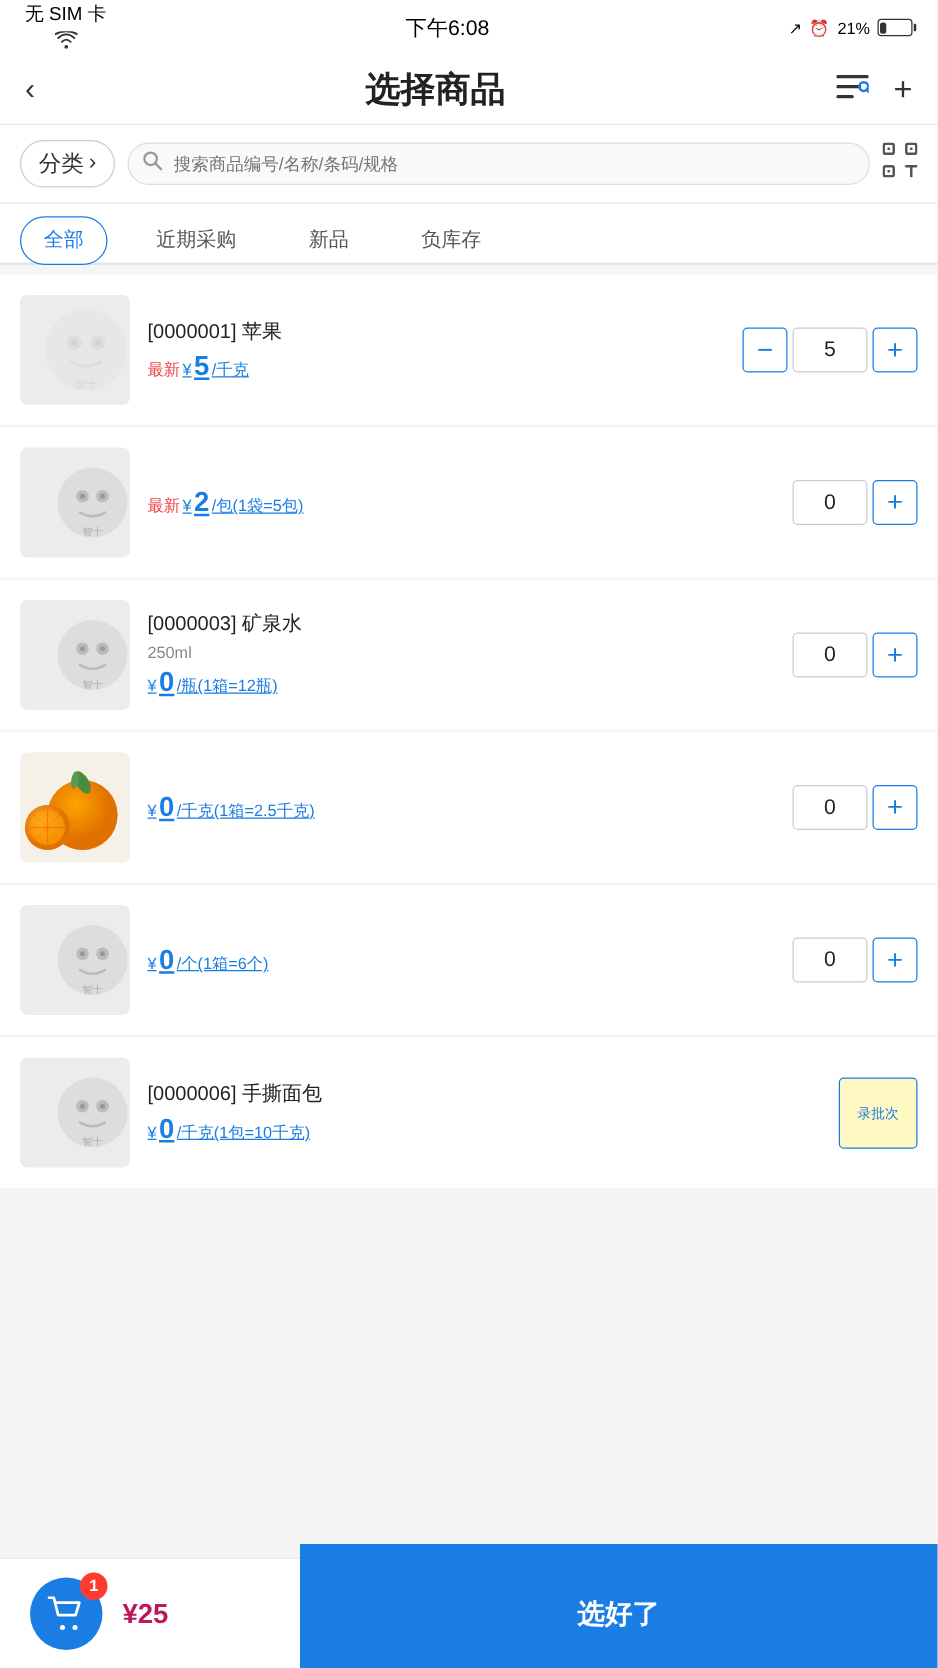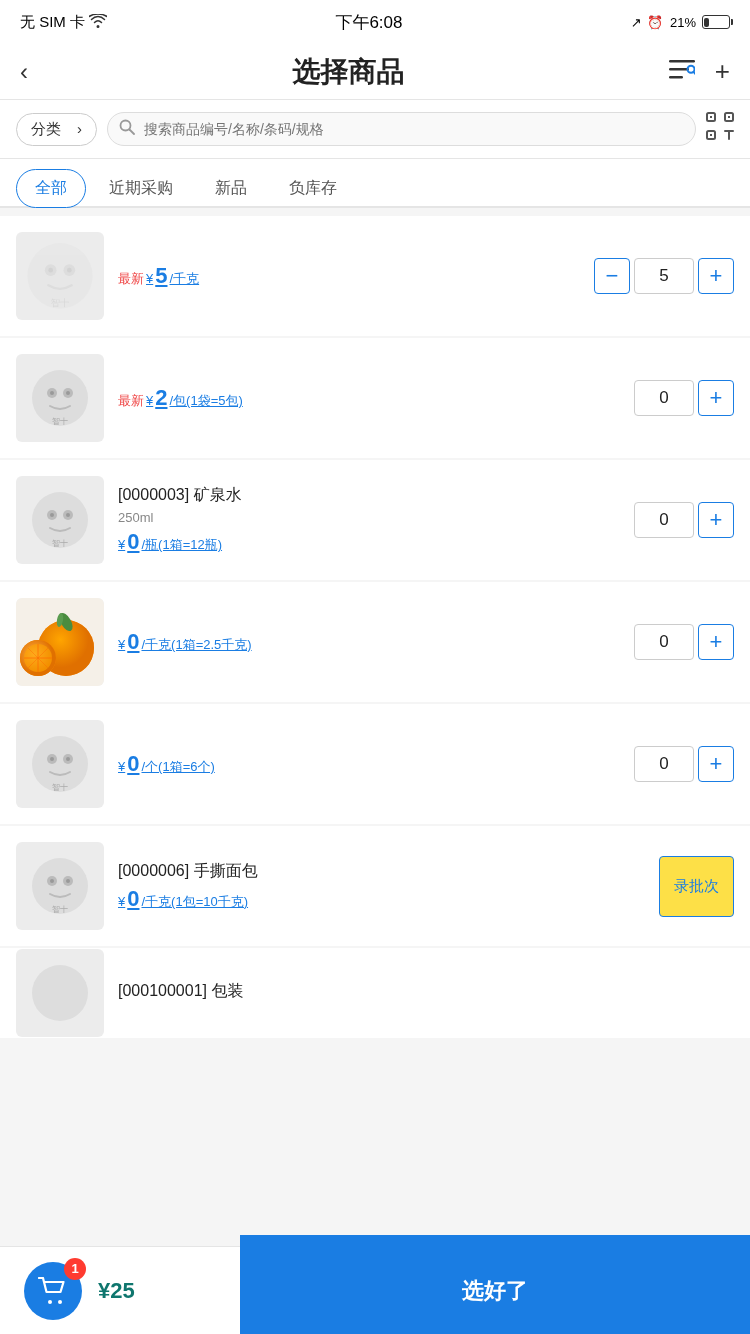--- a/index.html
+++ b/index.html
@@ -16,21 +16,21 @@
     .status-bar {
       height: 44px;
       background: #fff;
       display: flex;
       align-items: center;
       justify-content: space-between;
       padding: 0 20px;
       font-size: 15px;
       font-weight: 500;
     }
-    .status-left { display: flex; align-items: center; gap: 4px; }
+    .status-left { display: flex; align-items: center; gap: 4px; flex-direction: column; }
     .status-center { font-size: 17px; font-weight: 500; }
     .status-right { display: flex; align-items: center; gap: 6px; font-size: 13px; }
     .battery-bar {
       width: 28px; height: 14px; border: 1.5px solid #333; border-radius: 3px; position: relative; display: inline-flex; align-items: center; padding: 1.5px;
     }
     .battery-bar::after { content: ''; width: 2px; height: 6px; background: #333; border-radius: 0 1px 1px 0; position: absolute; right: -4px; top: 50%; transform: translateY(-50%); }
     .battery-fill { width: 21%; height: 100%; background: #333; border-radius: 2px; }
 
     
     .nav-bar {
@@ -54,28 +54,28 @@
       padding: 12px 16px;
       display: flex;
       align-items: center;
       gap: 10px;
       border-bottom: 1px solid #e5e5e5;
     }
     .category-btn {
       border: 1.5px solid #ccc;
       border-radius: 20px;
       padding: 6px 14px;
-      font-size: 15px;
+      font-size: 18px;
       color: #333;
       background: #fff;
       white-space: nowrap;
       cursor: pointer;
       display: flex;
       align-items: flex-start;
-      gap: 16px;
+      gap: 4px;
     }
     .search-wrapper {
       flex: 1;
       position: relative;
     }
     .search-wrapper input {
       width: 100%;
       border: 1.5px solid #ddd;
       border-radius: 20px;
       padding: 8px 14px 8px 36px;
@@ -97,21 +97,21 @@
       color: #555;
       cursor: pointer;
       flex-shrink: 0;
     }
 
     
     .tab-row {
       background: #fff;
       display: flex;
       padding: 10px 16px 0;
-      gap: 4px;
+      gap: 20px;
       border-bottom: 2px solid #e5e5e5;
       margin-bottom: 8px;
     }
     .tab-item {
       padding: 8px 18px;
       font-size: 16px;
       color: #555;
       cursor: pointer;
       border: 1.5px solid transparent;
       border-radius: 20px;
@@ -140,21 +140,21 @@
     }
 
     .product-image {
       width: 88px;
       height: 88px;
       flex-shrink: 0;
       border-radius: 6px;
       background: #f0f0f0;
       display: flex;
       align-items: center;
-      justify-content: center;
+      justify-content: flex-end;
       overflow: hidden;
     }
     .product-image.placeholder {
       background: #ececec;
     }
     .owl-logo {
       width: 70px;
       height: 70px;
       opacity: 0.3;
     }
@@ -215,22 +215,22 @@
       font-size: 17px;
       color: #222;
       outline: none;
     }
 
     .batch-btn {
       border: 1.5px solid #1a7de3;
       border-radius: 4px;
       padding: 20px 14px;
       color: #1a7de3;
-      font-size: 15px;
-      background: #fde047;
+      font-size: 11px;
+      background: #fef9c3;
       cursor: pointer;
       white-space: nowrap;
     }
 
     
     .bottom-bar {
       position: fixed;
       bottom: 0;
       left: 0;
       width: 750px;
@@ -269,21 +269,21 @@
       width: 22px;
       height: 22px;
       border-radius: 50%;
       display: flex;
       align-items: center;
       justify-content: center;
     }
     .cart-total {
       font-size: 22px;
       font-weight: 700;
-      color: #0f766e;
+      color: #be185d;
     }
     .confirm-btn {
       flex: 1;
       height: 112px;
       background: #1a7de3;
       border: none;
       color: #fff;
       font-size: 22px;
       font-weight: 600;
       cursor: pointer;
@@ -384,20 +384,21 @@
         <circle cx="30" cy="30" r="28" fill="#ddd"></circle>
         <circle cx="22" cy="25" r="5" fill="#bbb"></circle>
         <circle cx="38" cy="25" r="5" fill="#bbb"></circle>
         <circle cx="22" cy="25" r="2" fill="#999"></circle>
         <circle cx="38" cy="25" r="2" fill="#999"></circle>
         <path d="M20 38 Q30 44 40 38" stroke="#bbb" stroke-width="2" fill="none" stroke-linecap="round"></path>
         <text x="30" y="56" text-anchor="middle" font-size="8" fill="#aaa">智十</text>
       </svg>
     </div>
     <div class="product-info">
+      <div class="product-name">[0000001] 苹果</div>
       <div class="product-price">
         <span class="price-label">最新</span>
         <span class="price-symbol">¥</span>
           <span class="price-value">5</span>
           <span class="price-unit">/千克</span>
       </div>
     </div>
     <div class="quantity-ctrl">
       <button class="qty-btn">−</button>
       <input class="qty-input" type="text" value="5" style="">
@@ -547,30 +548,20 @@
       <div class="product-name">[0000006] 手撕面包</div>
       <div class="product-price">
         <span class="price-symbol">¥</span>
           <span class="price-value">0</span>
           <span class="price-unit">/千克(1包=10千克)</span>
       </div>
     </div>
     <button class="batch-btn">录批次</button>
   </div>
 
-  <div class="product-item partial">
-    <div class="product-image placeholder">
-      <svg viewBox="0 0 60 60" width="60" height="60" fill="none">
-        <circle cx="30" cy="30" r="28" fill="#ddd"></circle>
-      </svg>
-    </div>
-    <div class="product-info">
-      <div class="product-name">[000100001] 包装</div>
-    </div>
-  </div>
 
 </div>
 
 <div class="bottom-bar">
   <div class="cart-section">
     <div class="cart-icon-wrapper">
       <svg width="30" height="28" viewBox="0 0 30 28" fill="none">
         <path d="M1 1h4l3.5 14h14l3-10H7" stroke="#fff" stroke-width="2.2" stroke-linecap="round" stroke-linejoin="round" fill="none"></path>
         <circle cx="12" cy="25" r="2" fill="#fff"></circle>
         <circle cx="22" cy="25" r="2" fill="#fff"></circle>

